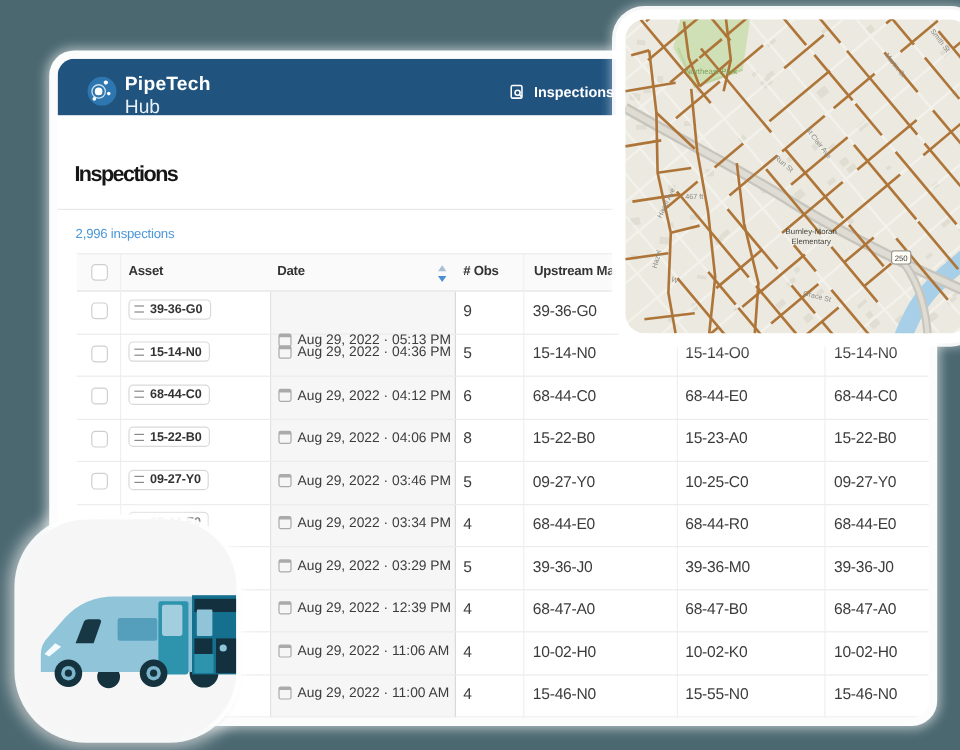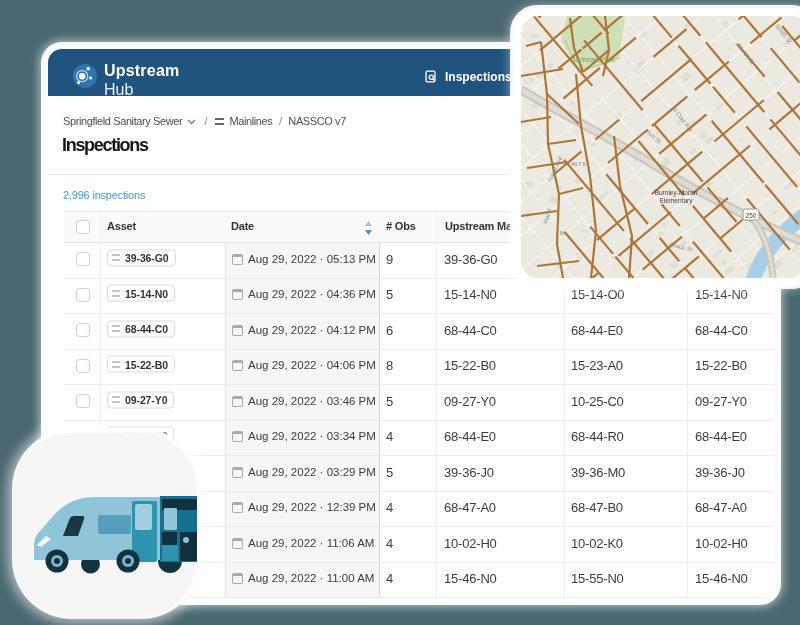--- a/index.html
+++ b/index.html
@@ -50,32 +50,29 @@
 <body>
 <div class="card">
   <div class="topbar">
     <div class="logo"><svg width="24" height="24" viewBox="0 0 24 24">
       <circle cx="9.2" cy="12.2" r="3.2" fill="#fff"></circle>
       <circle cx="9.2" cy="12.2" r="5.6" fill="none" stroke="rgba(255,255,255,0.75)" stroke-width="1.1"></circle>
       <circle cx="15.2" cy="4.8" r="1.8" fill="#fff"></circle>
       <circle cx="17.6" cy="14" r="1.5" fill="#fff"></circle>
       <circle cx="5.6" cy="18.4" r="1.5" fill="#fff"></circle>
     </svg></div>
-    <div class="brand"><b>Upstream</b><span>Hub</span></div>
+    <div class="brand"><b>PipeTech</b><span>Hub</span></div>
     <div class="nav active" style="left:376px;">
       <svg width="13" height="13" viewBox="0 0 16 16" fill="none" stroke="#fff" stroke-width="1.6">
           <rect x="2.5" y="1.5" width="11" height="13" rx="1.5"></rect>
           <circle cx="9" cy="9" r="2.6"></circle>
           <path d="M11 11 L13.2 13.2"></path>
         </svg>
       Inspections</div>
   </div>
-  <div class="crumbs">Springfield Sanitary Sewer <svg width="9" height="6" viewBox="0 0 9 6" style="margin:0 2px;">
-        <path d="M1 1 L4.5 4.5 L8 1" stroke="#777" stroke-width="1.3" fill="none"></path>
-      </svg> <span class="sep">/</span> <span style="display:inline-block;width:9px;height:7px;border-top:2px solid #666;border-bottom:2px solid #666;margin:0 3px 0 1px;"></span> Mainlines <span class="sep">/</span> NASSCO v7</div>
   <div class="h1">Inspections</div>
   <div class="divider"></div>
   <div class="count">2,996 inspections</div>
   <div class="datebg"></div>
   <div class="thead">
     <span style="left:43px;">Asset</span>
     <span style="left:167px;">Date</span>
     <span style="left:322px;"># Obs</span>
     <span style="left:381px;">Upstream Man</span>
     <svg class="sort" viewBox="0 0 9 16">
@@ -85,21 +82,21 @@
   </div>
   <div class="cb" style="left:28px;top:171px;position:absolute;"></div>
   <div class="vline" style="left:52px;"></div>
   <div class="vline" style="left:388px;"></div>
   <div class="vline" style="left:516px;"></div>
   <div class="vline" style="left:639px;"></div>
   <div style="position:absolute;left:0;top:194px;width:100%;height:355px;">
 <div class="trow" style="top:0.0px;">
 <span class="cb" style="left:12px;top:9px;position:absolute;"></span>
 <span class="cell" style="left:43px;"><span class="chip"><span class="chipbar"></span>39-36-G0</span></span>
-<span class="cell datecell" style="left:168px;"><span class="cal"></span>Aug 29, 2022 · 05:13 PM</span>
+<span class="cell datecell" style="left:168px;margin-top:25px;"><span class="cal"></span>Aug 29, 2022 · 05:13 PM</span>
 <span class="cell num" style="left:322px;">9</span>
 <span class="cell num" style="left:380px;">39-36-G0</span>
 <span class="cell num" style="left:507px;"></span>
 <span class="cell num" style="left:631px;"></span>
 </div>
 <div class="trow" style="top:35.5px;">
 <span class="cb" style="left:12px;top:9px;position:absolute;"></span>
 <span class="cell" style="left:43px;"><span class="chip"><span class="chipbar"></span>15-14-N0</span></span>
 <span class="cell datecell" style="left:168px;"><span class="cal"></span>Aug 29, 2022 · 04:36 PM</span>
 <span class="cell num" style="left:322px;">5</span>

